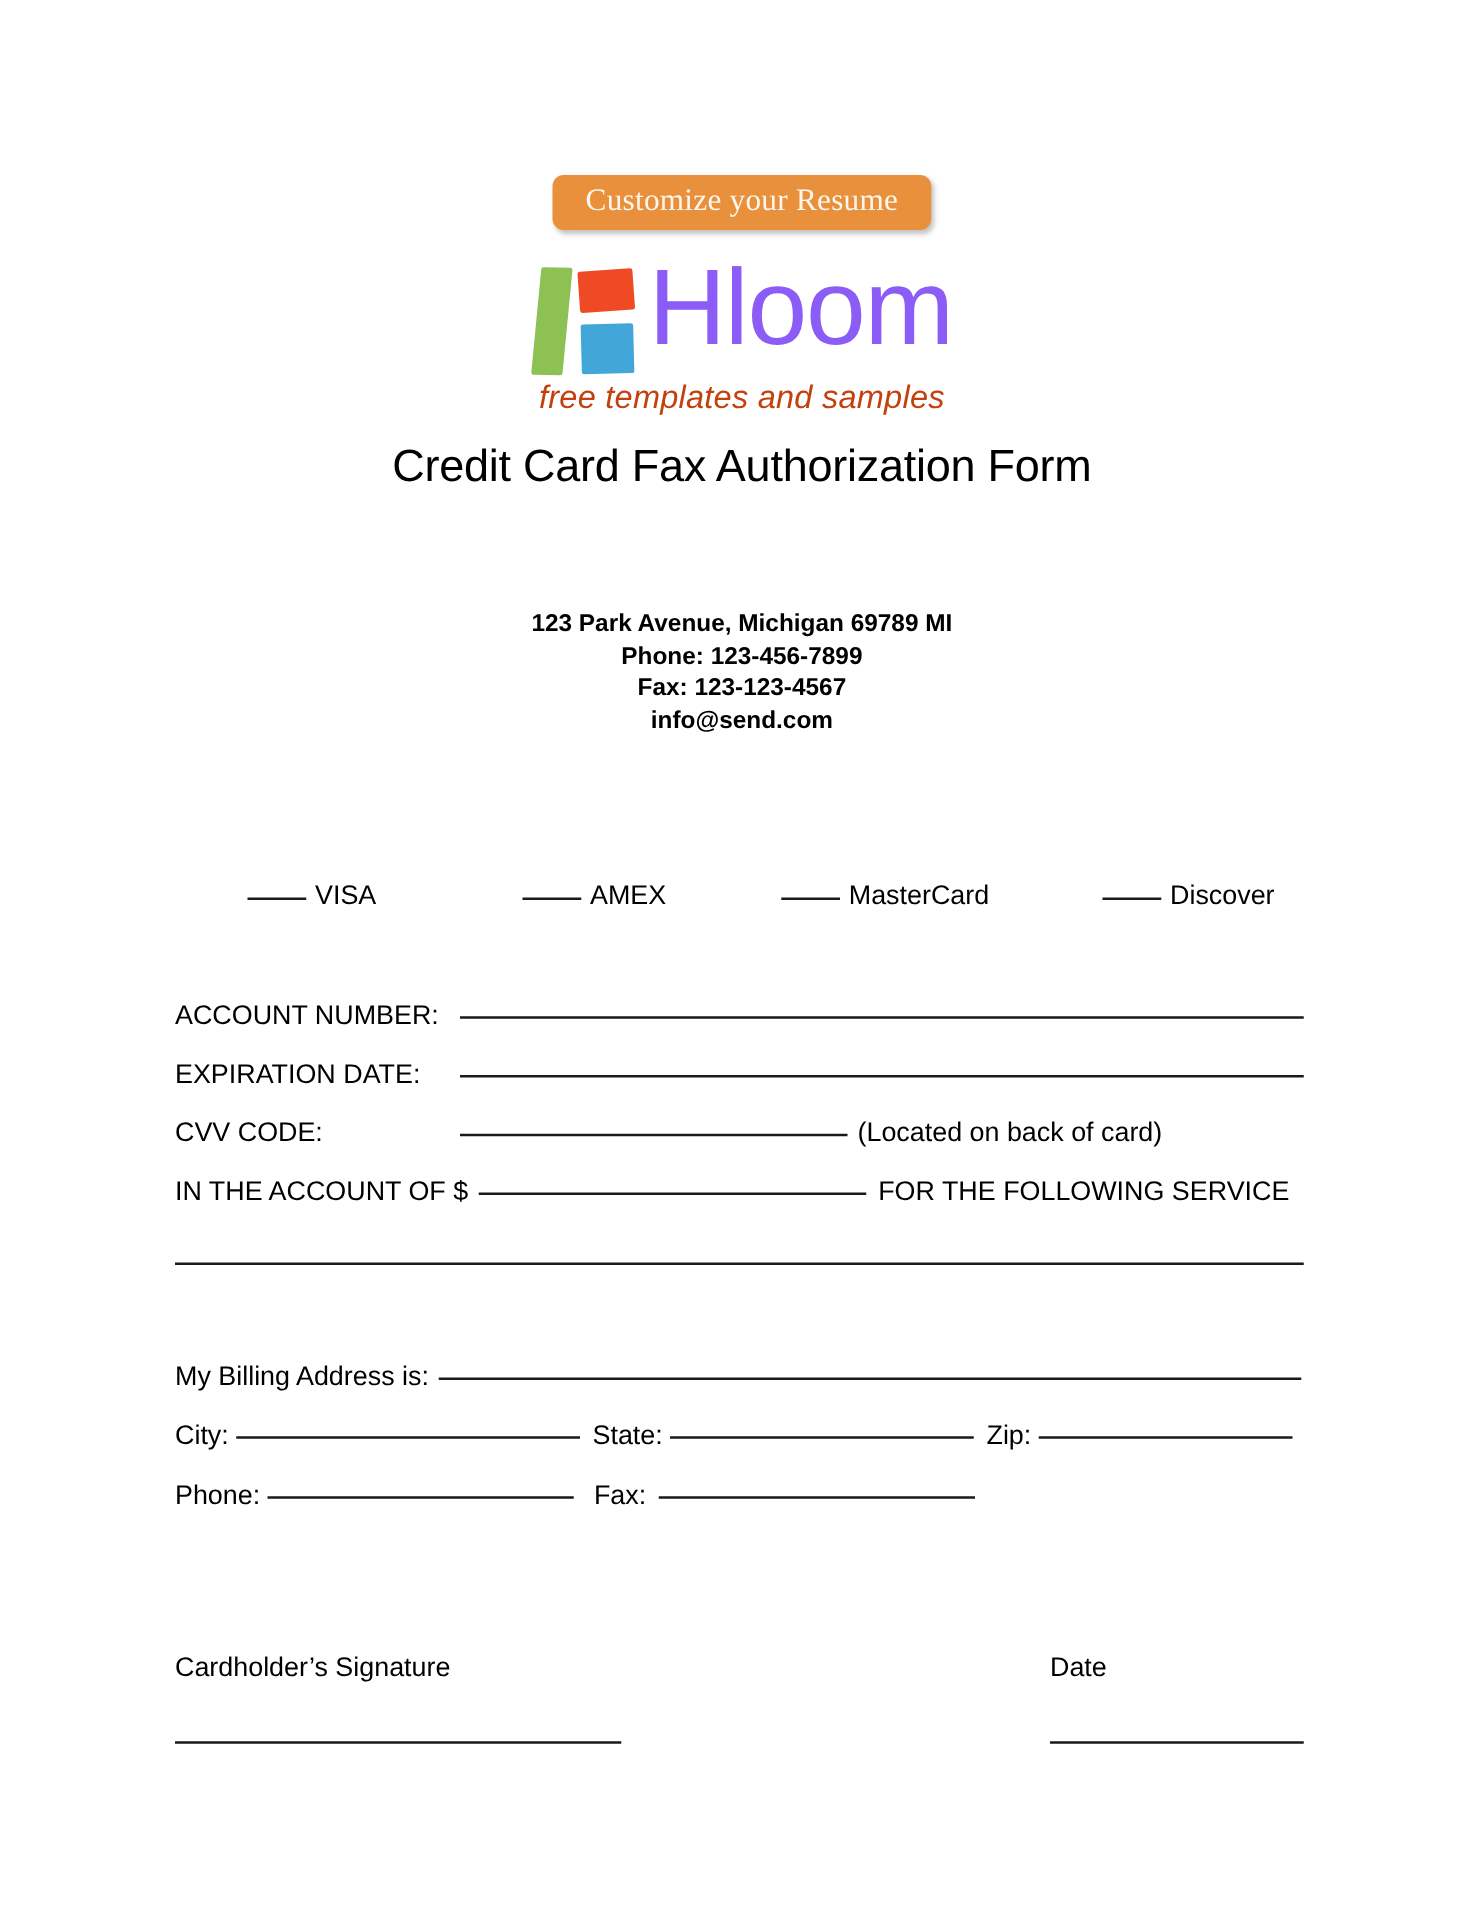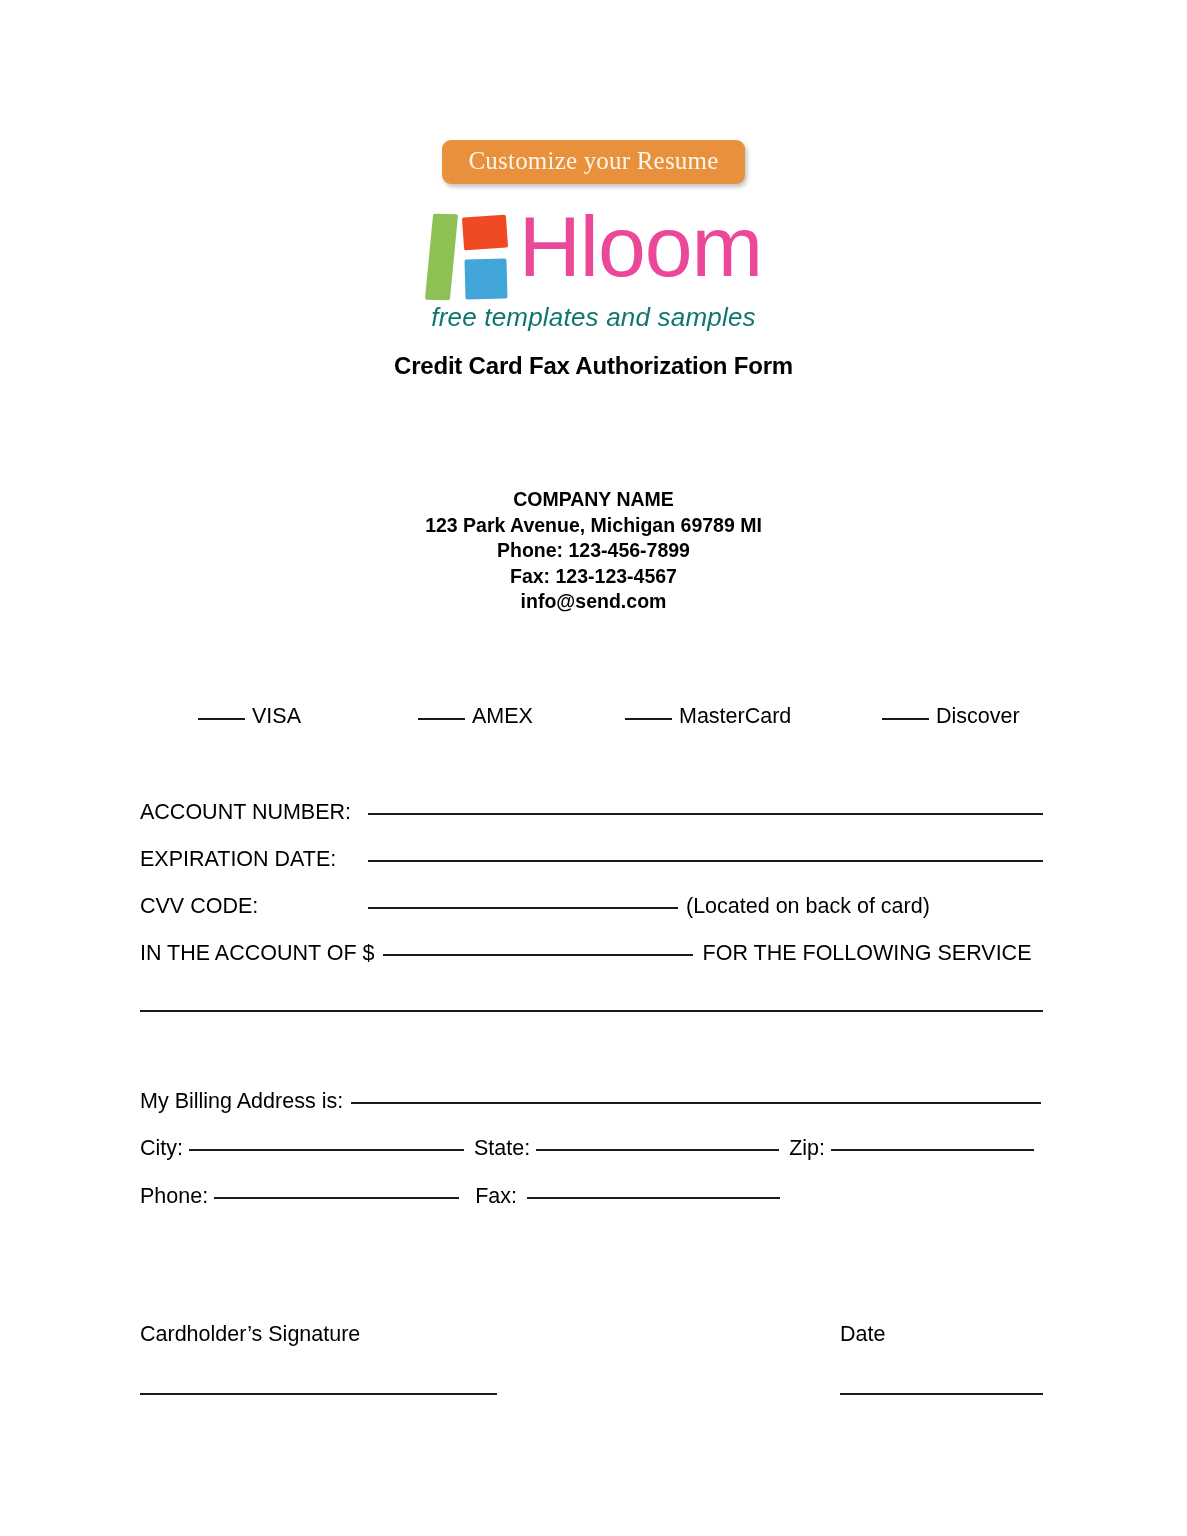--- a/index.html
+++ b/index.html
@@ -83,42 +83,42 @@
     background: #42a7d8;
     transform: rotate(-1.5deg);
     border-radius: 2px;
   }
 
   .logo-word {
     font-family: "Liberation Sans", sans-serif;
     font-size: 86px;
     line-height: 0.95;
     letter-spacing: -1px;
-    color: #ec4899;
+    color: #8b5cf6;
   }
 
   .logo-tagline {
     margin-top: 2px;
     font-family: "Liberation Sans", sans-serif;
     font-style: italic;
     font-size: 26px;
-    color: #0f766e;
+    color: #c2410c;
     text-align: center;
     letter-spacing: 0.2px;
   }
 
   
   .doc-title {
     position: absolute;
     left: 0;
     top: 352px;
     width: 1187px;
     text-align: center;
-    font-size: 24px;
-    font-weight: bold;
+    font-size: 36px;
+    font-weight: normal;
     letter-spacing: -0.2px;
   }
 
   .intro {
     position: absolute;
     left: 140px;
     top: 410px;
     width: 880px;
     font-size: 21.5px;
     line-height: 33px;
@@ -210,21 +210,20 @@
       <div class="logo-word">Hloom</div>
     </div>
 
     <div class="logo-tagline">free templates and samples</div>
   </div>
 
   <div class="doc-title">Credit Card Fax Authorization Form</div>
 
 
   <div class="company-block">
-    <div>COMPANY NAME</div>
     <div>123 Park Avenue, Michigan 69789 MI</div>
     <div>Phone: 123-456-7899</div>
     <div>Fax: 123-123-4567</div>
     <div>info@send.com</div>
   </div>
 
 
   <div class="card-row">
     <span class="card-opt" style="left:58px;">
       <span class="tick"></span><span>VISA</span>

